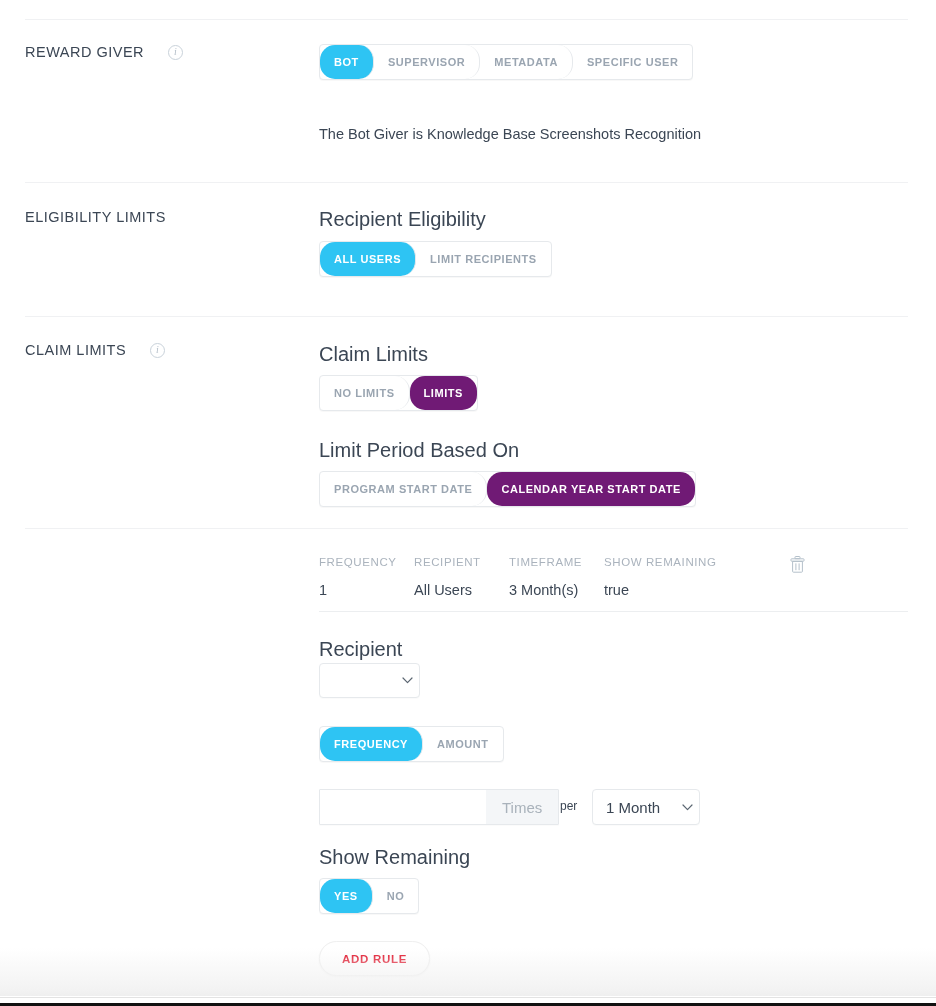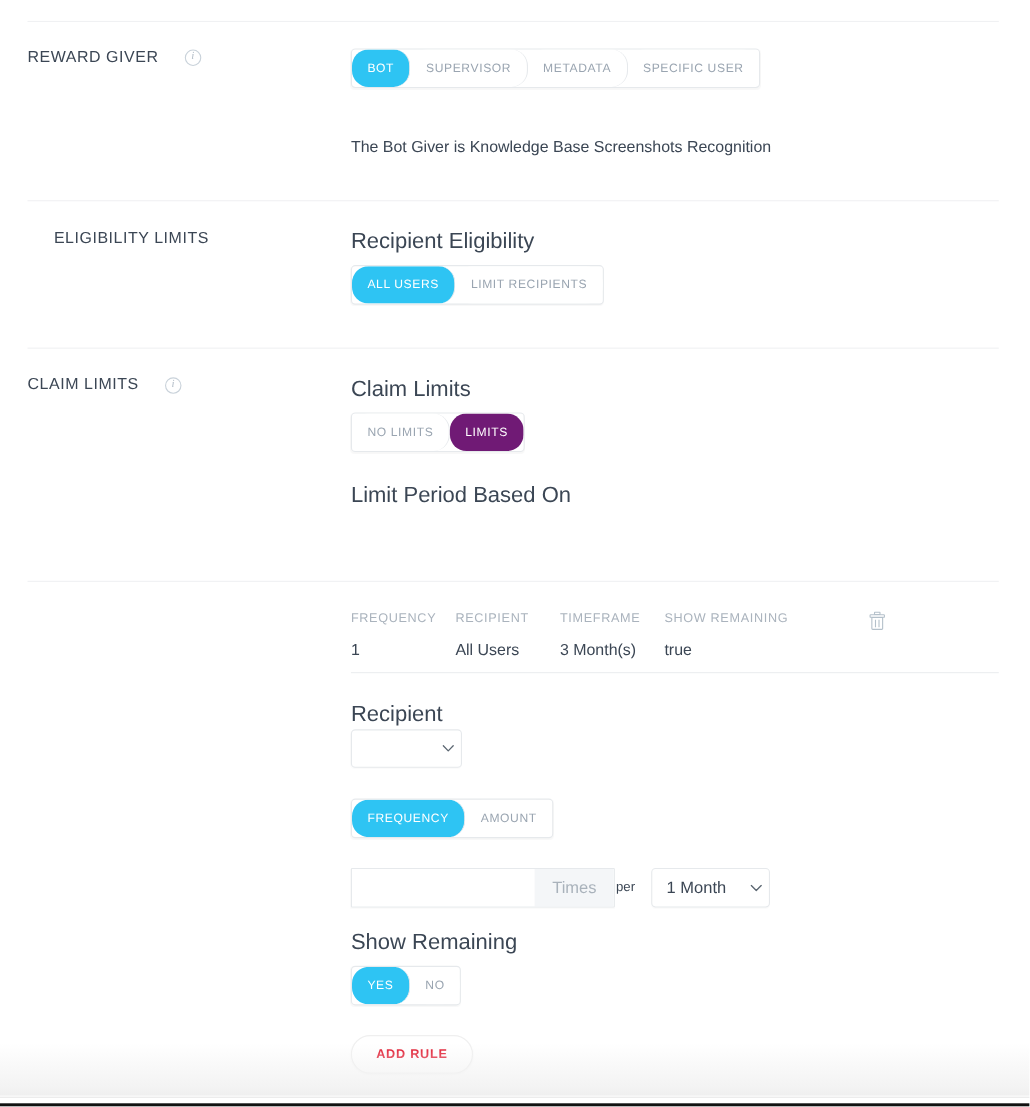--- a/index.html
+++ b/index.html
@@ -67,21 +67,21 @@
     border-radius: 4px;
     background: #fff;
     overflow: hidden;
     box-shadow: 0 1px 1px rgba(0,0,0,.03);
   }
   .seg-btn {
     padding: 0 14px;
     height: 34px;
     display: flex; align-items: center; justify-content: center;
     font-size: 11px;
-    font-weight: normal;
+    font-weight: bold;
     letter-spacing: .55px;
     color: #9aa5b1;
     background: #fff;
     border-right: 1px solid #e6e9ec;
     white-space: nowrap;
     cursor: pointer;
     user-select: none;
     border-radius: 15px;
   }
   .seg-btn:last-child { border-right: none; }
@@ -220,21 +220,21 @@
     <div class="seg-btn on-blue">BOT</div>
     <div class="seg-btn">SUPERVISOR</div>
     <div class="seg-btn">METADATA</div>
     <div class="seg-btn">SPECIFIC USER</div>
   </div>
 
   <div class="note-text" style="top:126px;">The Bot Giver is Knowledge Base Screenshots Recognition</div>
 
   <div class="divider" style="top:182px;"></div>
 
-  <div class="section-label" style="top:209px;margin-left:24px;">
+  <div class="section-label" style="top:209px;">
     <span>ELIGIBILITY LIMITS</span>
   </div>
 
   <div class="field-label" style="top:208px;">Recipient Eligibility</div>
 
   <div class="seg" style="left:319px; top:241px;">
     <div class="seg-btn on-blue">ALL USERS</div>
     <div class="seg-btn">LIMIT RECIPIENTS</div>
   </div>
 
@@ -247,20 +247,24 @@
 
   <div class="field-label" style="top:343px;">Claim Limits</div>
 
   <div class="seg" style="left:319px; top:375px;">
     <div class="seg-btn">NO LIMITS</div>
     <div class="seg-btn on-gray">LIMITS</div>
   </div>
 
   <div class="field-label" style="top:439px;">Limit Period Based On</div>
 
+  <div class="seg" style="left:319px; top:471px;">
+    <div class="seg-btn">PROGRAM START DATE</div>
+    <div class="seg-btn on-gray">CALENDAR YEAR START DATE</div>
+  </div>
 
   <div class="divider" style="top:528px;"></div>
 
   <div class="table-wrap">
     <div class="tbl-head">
       <div class="th c0">FREQUENCY</div>
       <div class="th c1">RECIPIENT</div>
       <div class="th c2">TIMEFRAME</div>
       <div class="th c3">SHOW REMAINING</div>
       <div class="th trash-cell">

